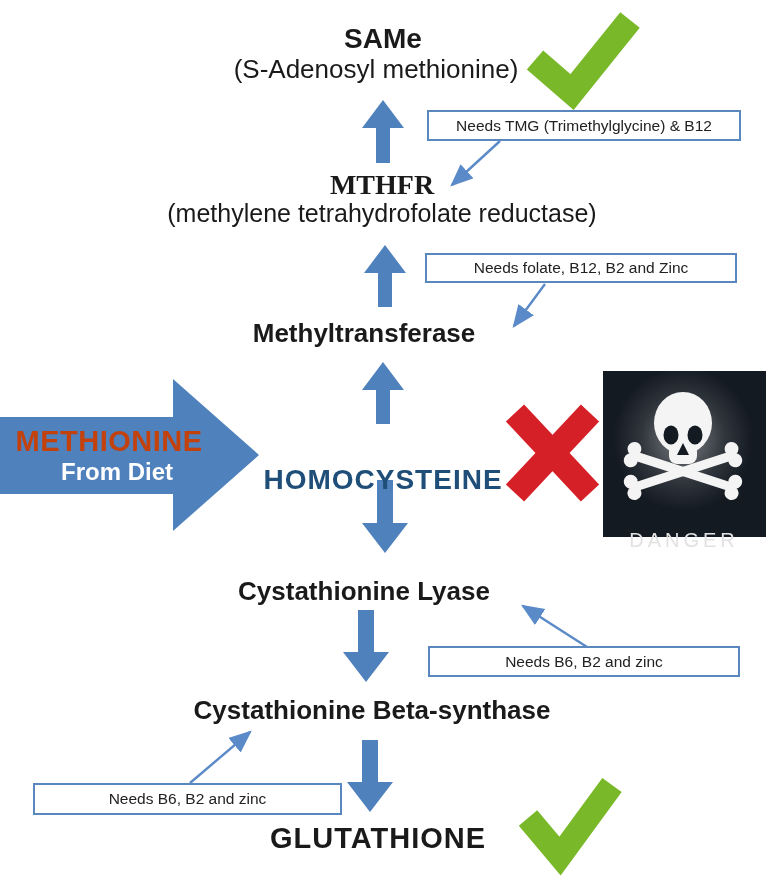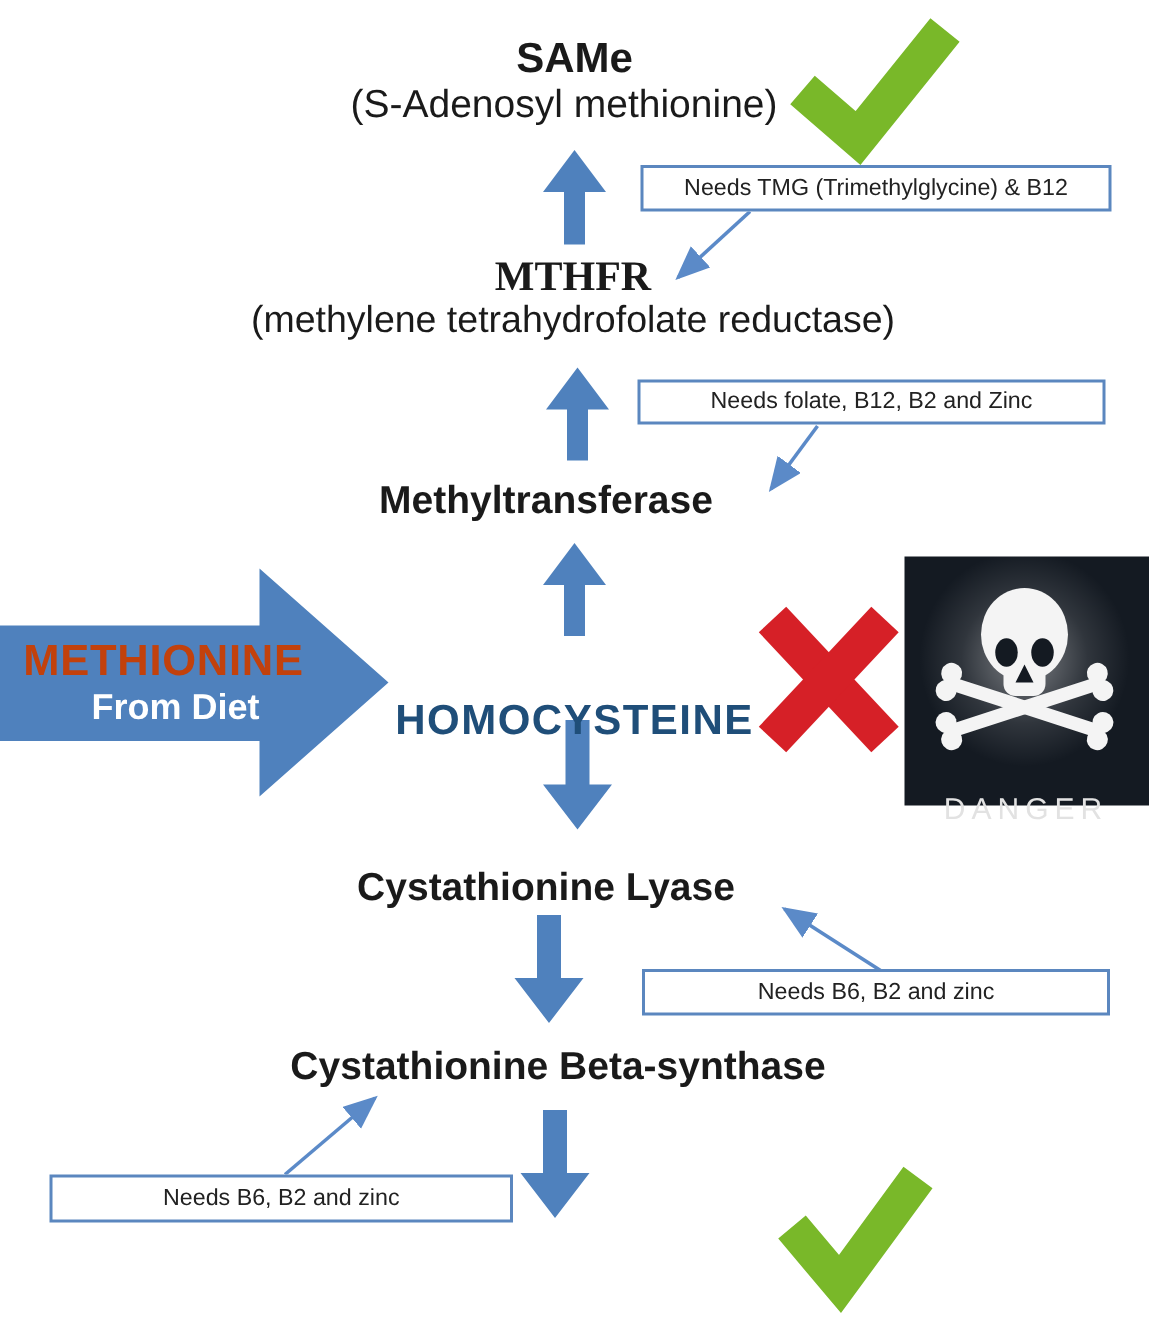--- a/index.html
+++ b/index.html
@@ -122,20 +122,21 @@
 
   <div class="label methionine-title">METHIONINE</div>
   <div class="label fromdiet-title">From Diet</div>
 
   <div class="label homo-title">HOMOCYSTEINE</div>
 
   <div class="label lyase-title">Cystathionine Lyase</div>
 
   <div class="label synthase-title">Cystathionine Beta-synthase</div>
 
+  <div class="label glut-title">GLUTATHIONE</div>
 
   <div class="label danger-label">DANGER</div>
 
   <div class="note note-tmg">
     <span>Needs TMG (Trimethylglycine) &amp; B12</span>
   </div>
   <div class="note note-folate">
     <span>Needs folate, B12, B2 and Zinc</span>
   </div>
   <div class="note note-b6-lyase">

